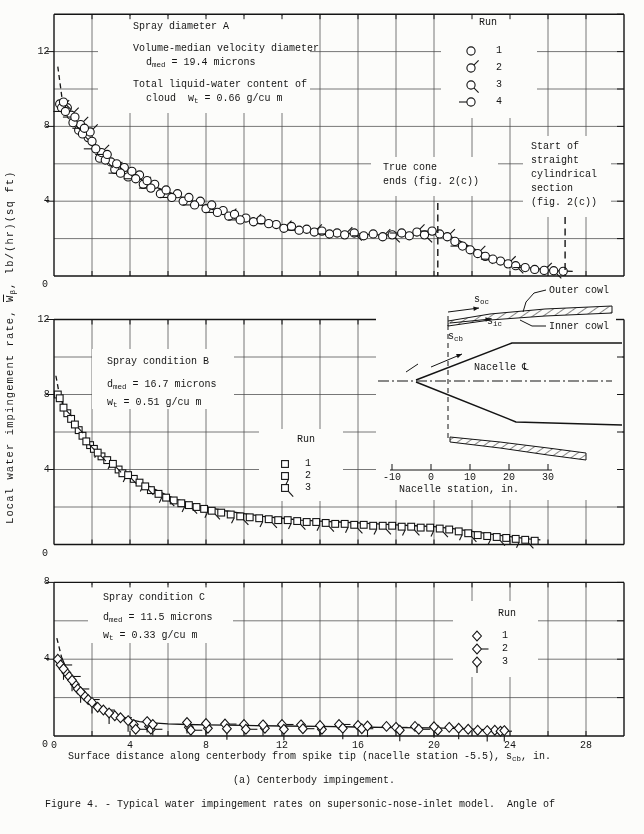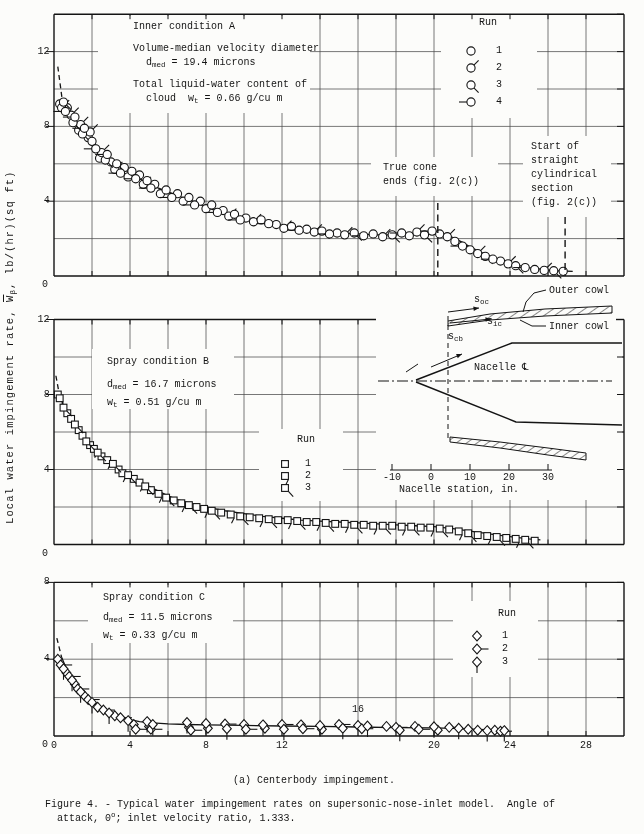--- a/index.html
+++ b/index.html
@@ -619,21 +619,21 @@
     <div class="ylab">Local water impingement rate, <span class="ov">W</span><span class="sb">β</span>, lb/(hr)(sq ft)</div>
     <div class="subcap">(a) Centerbody impingement.</div>
     <div class="cap1">Figure 4. - Typical water impingement rates on supersonic-nose-inlet model.  Angle of</div>
   <div class="t" style="left: 383px; top: 162px;">True cone</div>
       <div class="t" style="left: 383px; top: 176px;">ends (fig. 2(c))</div>
       <div class="t" style="left: 531px; top: 141px;">Start of</div>
       <div class="t" style="left: 531px; top: 155px;">straight</div>
       <div class="t" style="left: 531px; top: 169px;">cylindrical</div>
       <div class="t" style="left: 531px; top: 183px;">section</div>
       <div class="t" style="left: 531px; top: 197px;">(fig. 2(c))</div>
-      <div class="t" style="left: 133px; top: 21px;">Inner condition A</div>
+      <div class="t" style="left: 133px; top: 21px;">Spray diameter A</div>
       <div class="t" style="left: 133px; top: 43px;">Volume-median velocity diameter</div>
       <div class="t" style="left: 146px; top: 57px;">d<span class="sb">med</span> = 19.4 microns</div>
       <div class="t" style="left: 133px; top: 79px;">Total liquid-water content of</div>
       <div class="t" style="left: 146px; top: 93px;">cloud  w<span class="sb">t</span> = 0.66 g/cu m</div>
       <div class="t" style="left: 479px; top: 17px;">Run</div>
       <div class="t" style="left: 496px; top: 45px;">1</div>
       <div class="t" style="left: 496px; top: 62px;">2</div>
       <div class="t" style="left: 496px; top: 79px;">3</div>
       <div class="t" style="left: 496px; top: 96px;">4</div>
       <div class="t" style="left: 42px; top: 279px;">0</div>
@@ -658,25 +658,25 @@
       <div class="t" style="left: 502px; top: 630px;">1</div>
       <div class="t" style="left: 502px; top: 643px;">2</div>
       <div class="t" style="left: 502px; top: 656px;">3</div>
       <div class="t" style="left: 42px; top: 739px;">0</div>
       <div class="t" style="left: 43.8px; top: 653.2px;">4</div>
       <div class="t" style="left: 43.8px; top: 576.4px;">8</div>
       <div class="t" style="left: 50.99px; top: 740px;">0</div>
       <div class="t" style="left: 126.99px; top: 740px;">4</div>
       <div class="t" style="left: 202.99px; top: 740px;">8</div>
       <div class="t" style="left: 275.98px; top: 740px;">12</div>
-      <div class="t" style="left: 351.98px; top: 704px;">16</div>
+      <div class="t" style="left: 351.98px; top: 740px;">16</div>
       <div class="t" style="left: 427.98px; top: 740px;">20</div>
       <div class="t" style="left: 503.98px; top: 740px;">24</div>
       <div class="t" style="left: 579.98px; top: 740px;">28</div>
-      <div class="t" style="left: 57px; top: 813px;">attack, 0<span class="sp">o</span>; inlet velocity ratio, 1.333.</div>
+      <div class="t" style="left: 68px; top: 751px;">Surface distance along centerbody from spike tip (nacelle station -5.5), s<span class="sb">cb</span>, in.</div>
       <div class="t" style="left: 382.97px; top: 472px;">-10</div>
       <div class="t" style="left: 427.99px; top: 472px;">0</div>
       <div class="t" style="left: 463.98px; top: 472px;">10</div>
       <div class="t" style="left: 502.98px; top: 472px;">20</div>
       <div class="t" style="left: 541.98px; top: 472px;">30</div>
       <div class="t" style="left: 399px; top: 484px;">Nacelle station, in.</div>
       <div class="t" style="left: 549px; top: 285px;">Outer cowl</div>
       <div class="t" style="left: 549px; top: 321px;">Inner cowl</div>
       <div class="t" style="left: 474px; top: 294px;">s<span class="sb">oc</span></div>
       <div class="t" style="left: 487px; top: 316px;">s<span class="sb">ic</span></div>

